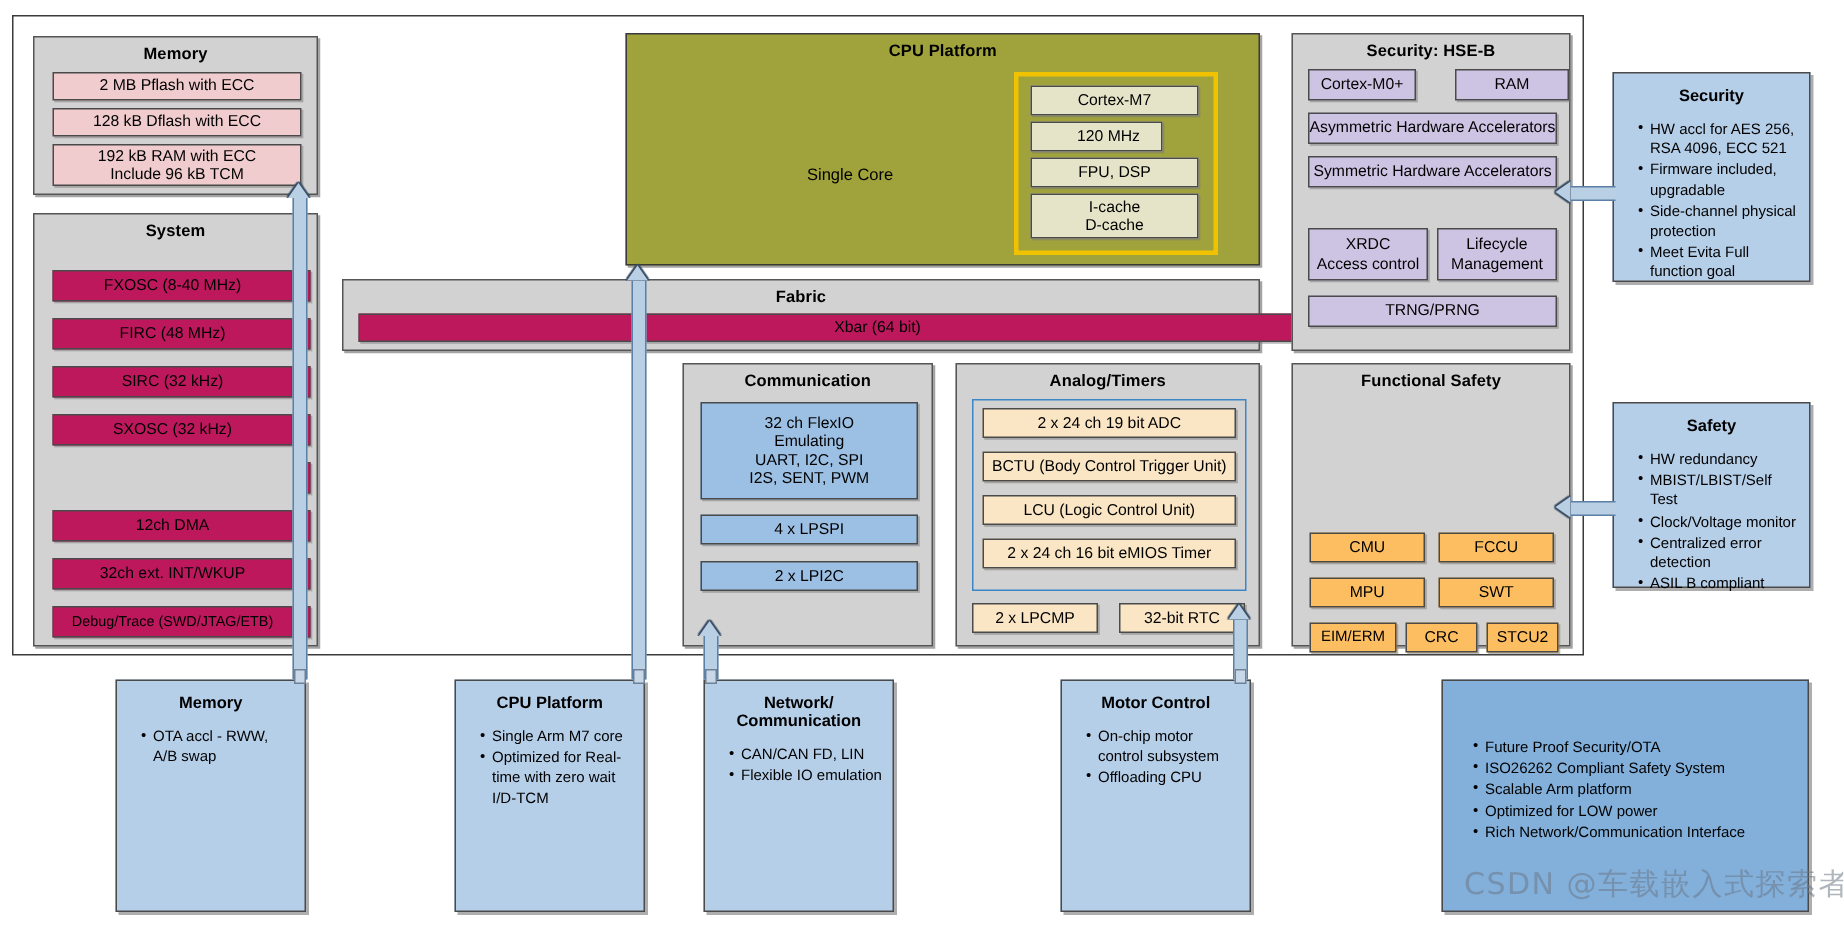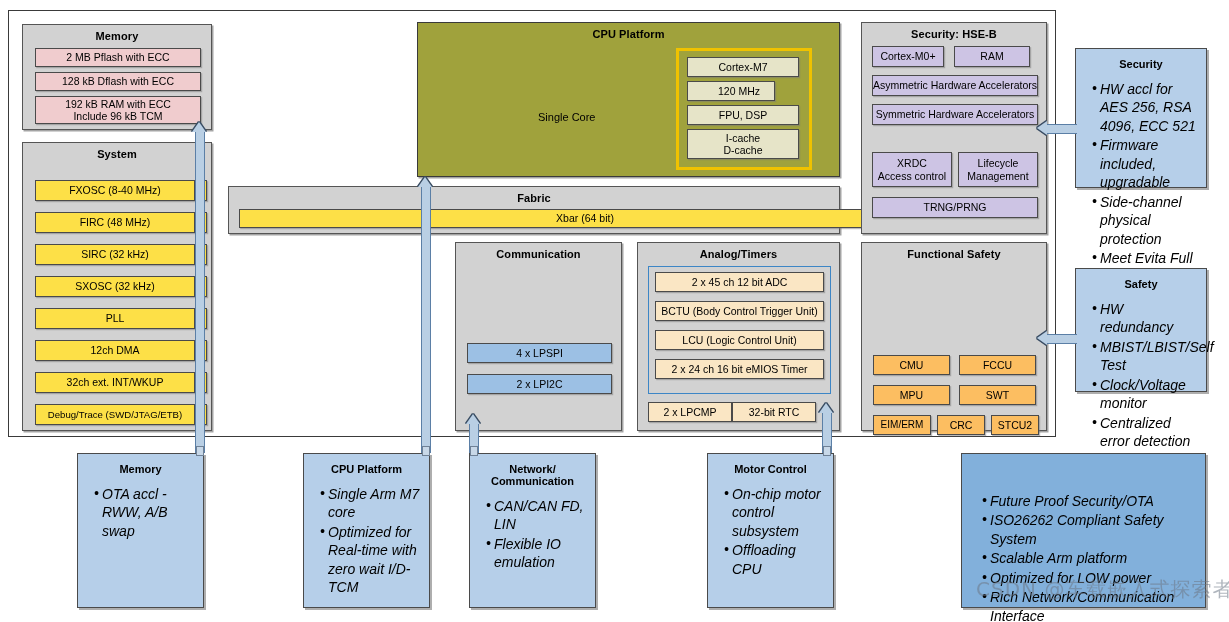--- a/index.html
+++ b/index.html
@@ -12,38 +12,38 @@
   .outer-frame{border:1.5px solid #3a3a3a;background:#fff;}
 
   .grp{background:#d2d2d2;border:1.5px solid #555;box-shadow:1.5px 1.5px 0 rgba(90,90,90,.55);}
   .grp-title{position:absolute;left:0;right:0;top:5px;text-align:center;font-size:11px;font-weight:bold;letter-spacing:.1px;}
 
   .cell{position:absolute;box-sizing:border-box;border:1px solid #4a4a4a;
         display:flex;align-items:center;justify-content:center;text-align:center;
         font-size:10.5px;line-height:1.18;box-shadow:1.2px 1.2px 0 rgba(120,120,120,.5);}
 
   .c-pink-l{background:#f0ccce;}
-  .c-pink{background:#fde047;}
+  .c-pink{background:#be185d;}
   .c-purple{background:#cdc4e4;}
   .c-blue-l{background:#dce7f5;}
   .c-blue{background:#9cc0e4;}
   .c-tan{background:#fae6c4;}
   .c-orange{background:#fcbe61;margin-top:40px;}
   .c-khaki{background:#e6e4c8;}
 
   
   .cpu-plat{background:#a0a23c;border:1.5px solid #3a3a3a;box-shadow:1.5px 1.5px 0 rgba(90,90,90,.55);}
   .cpu-inner{position:absolute;border:3px solid #f0c200;background:#a0a23c;}
 
   
   .callout{background:#b6cfe9;border:1.5px solid #4a4a4a;box-shadow:2px 2px 0 rgba(120,120,120,.6);}
   .callout.dark{background:#82b0db;}
   .callout-title{text-align:center;font-size:11px;font-weight:bold;padding-top:9px;}
   .callout ul{margin:10px 0 0 0;padding:0 6px 0 16px;list-style:none;}
-  .callout li{font-size:14px;line-height:1.32;margin-bottom:1px;position:relative;padding-left:8px;font-style:italic;}
+  .callout li{font-size:10px;line-height:1.32;margin-bottom:1px;position:relative;padding-left:8px;}
   .callout li:before{content:"\2022";position:absolute;left:0;top:-1px;}
 
   
   .shaft{position:absolute;background:#b9cfe4;border-left:1px solid #5b7fa6;border-right:1px solid #5b7fa6;}
   .shaft-h{position:absolute;background:#b9cfe4;border-top:1px solid #5b7fa6;border-bottom:1px solid #5b7fa6;}
   .ahead-up{position:absolute;width:0;height:0;border-left:7px solid transparent;border-right:7px solid transparent;border-bottom:10px solid #b9cfe4;
             filter:drop-shadow(0 -1px 0 #3a4d63) drop-shadow(-1px 0 0 #3a4d63) drop-shadow(1px 0 0 #3a4d63);}
   .ahead-left{position:absolute;width:0;height:0;border-top:7px solid transparent;border-bottom:7px solid transparent;border-right:10px solid #b9cfe4;
             filter:drop-shadow(-1px 0 0 #3a4d63) drop-shadow(0 -1px 0 #3a4d63) drop-shadow(0 1px 0 #3a4d63);}
   .stub{position:absolute;background:#c8d8e8;border:1px solid #6f8196;}
@@ -88,23 +88,20 @@
     <div class="cell c-pink" style="left:12px;top:101px;width:160px;height:21px;">
       <span>SIRC (32 kHz)</span>
       </div>
     <div class="cell c-pink" style="left:175px;top:101px;width:9px;height:21px;"></div>
 
     <div class="cell c-pink" style="left:12px;top:133px;width:160px;height:21px;">
       <span>SXOSC (32 kHz)</span>
       </div>
     <div class="cell c-pink" style="left:175px;top:133px;width:9px;height:21px;"></div>
 
-    <div class="cell c-pink" style="left:12px;top:165px;width:160px;height:21px;">
-      <span>PLL</span>
-      </div>
     <div class="cell c-pink" style="left:175px;top:165px;width:9px;height:21px;"></div>
 
     <div class="cell c-pink" style="left:12px;top:197px;width:160px;height:21px;">
       <span>12ch DMA</span>
       </div>
     <div class="cell c-pink" style="left:175px;top:197px;width:9px;height:21px;"></div>
 
     <div class="cell c-pink" style="left:12px;top:229px;width:160px;height:21px;">
       <span>32ch ext. INT/WKUP</span>
       </div>
@@ -139,61 +136,66 @@
   <div class="abs grp" style="left:228px;top:186px;width:612px;height:48px;">
     <div class="grp-title">Fabric</div>
     <div class="cell c-pink" style="left:10px;top:22px;width:692px;height:19px;text-align:center;">
       <span>Xbar (64 bit)</span>
       </div>
   </div>
 
 
   <div class="abs grp" style="left:455px;top:242px;width:167px;height:189px;">
     <div class="grp-title">Communication</div>
+    <div class="cell c-blue" style="left:11px;top:25px;width:145px;height:65px;white-space:pre-line;">
+      <span>32 ch FlexIO
+Emulating
+UART, I2C, SPI
+I2S, SENT, PWM</span></div>
     <div class="cell c-blue" style="left:11px;top:100px;width:145px;height:20px;">
       <span>4 x LPSPI</span>
       </div>
     <div class="cell c-blue" style="left:11px;top:131px;width:145px;height:20px;">
       <span>2 x LPI2C</span>
       </div>
   </div>
 
   <div class="abs grp" style="left:637px;top:242px;width:203px;height:189px;">
     <div class="grp-title">Analog/Timers</div>
 
     <div class="abs" style="left:10px;top:23px;width:183px;height:128px;border:1.5px solid #3d86c6;"></div>
 
     <div class="cell c-tan" style="left:17px;top:29px;width:169px;height:20px;">
-      <span>2 x 45 ch 12 bit ADC</span>
+      <span>2 x 24 ch 19 bit ADC</span>
       </div>
     <div class="cell c-tan" style="left:17px;top:58px;width:169px;height:20px;">
       <span>BCTU (Body Control Trigger Unit)</span>
       </div>
     <div class="cell c-tan" style="left:17px;top:87px;width:169px;height:20px;">
       <span>LCU (Logic Control Unit)</span>
       </div>
     <div class="cell c-tan" style="left:17px;top:116px;width:169px;height:20px;">
       <span>2 x 24 ch 16 bit eMIOS Timer</span>
       </div>
 
     <div class="cell c-tan" style="left:10px;top:159px;width:84px;height:20px;">
       <span>2 x LPCMP</span>
       </div>
-    <div class="cell c-tan" style="left:94px;top:159px;width:84px;height:20px;">
+    <div class="cell c-tan" style="left:108px;top:159px;width:84px;height:20px;">
       <span>32-bit RTC</span>
       </div>
   </div>
 
   <div class="abs grp" style="left:861px;top:22px;width:186px;height:212px;">
     <div class="grp-title">Security: HSE-B</div>
 
     <div class="cell c-purple" style="left:10px;top:23px;width:72px;height:21px;">
       <span>Cortex-M0+</span>
       </div>
-    <div class="cell c-purple" style="left:92px;top:23px;width:76px;height:21px;text-align:center;">
+    <div class="cell c-purple" style="left:108px;top:23px;width:76px;height:21px;text-align:center;">
       <span>RAM</span>
       </div>
 
     <div class="cell c-purple" style="left:10px;top:52px;width:166px;height:21px;">
       <span>Asymmetric Hardware Accelerators</span>
       </div>
     <div class="cell c-purple" style="left:10px;top:81px;width:166px;height:21px;">
       <span>Symmetric Hardware Accelerators</span>
       </div>
 

